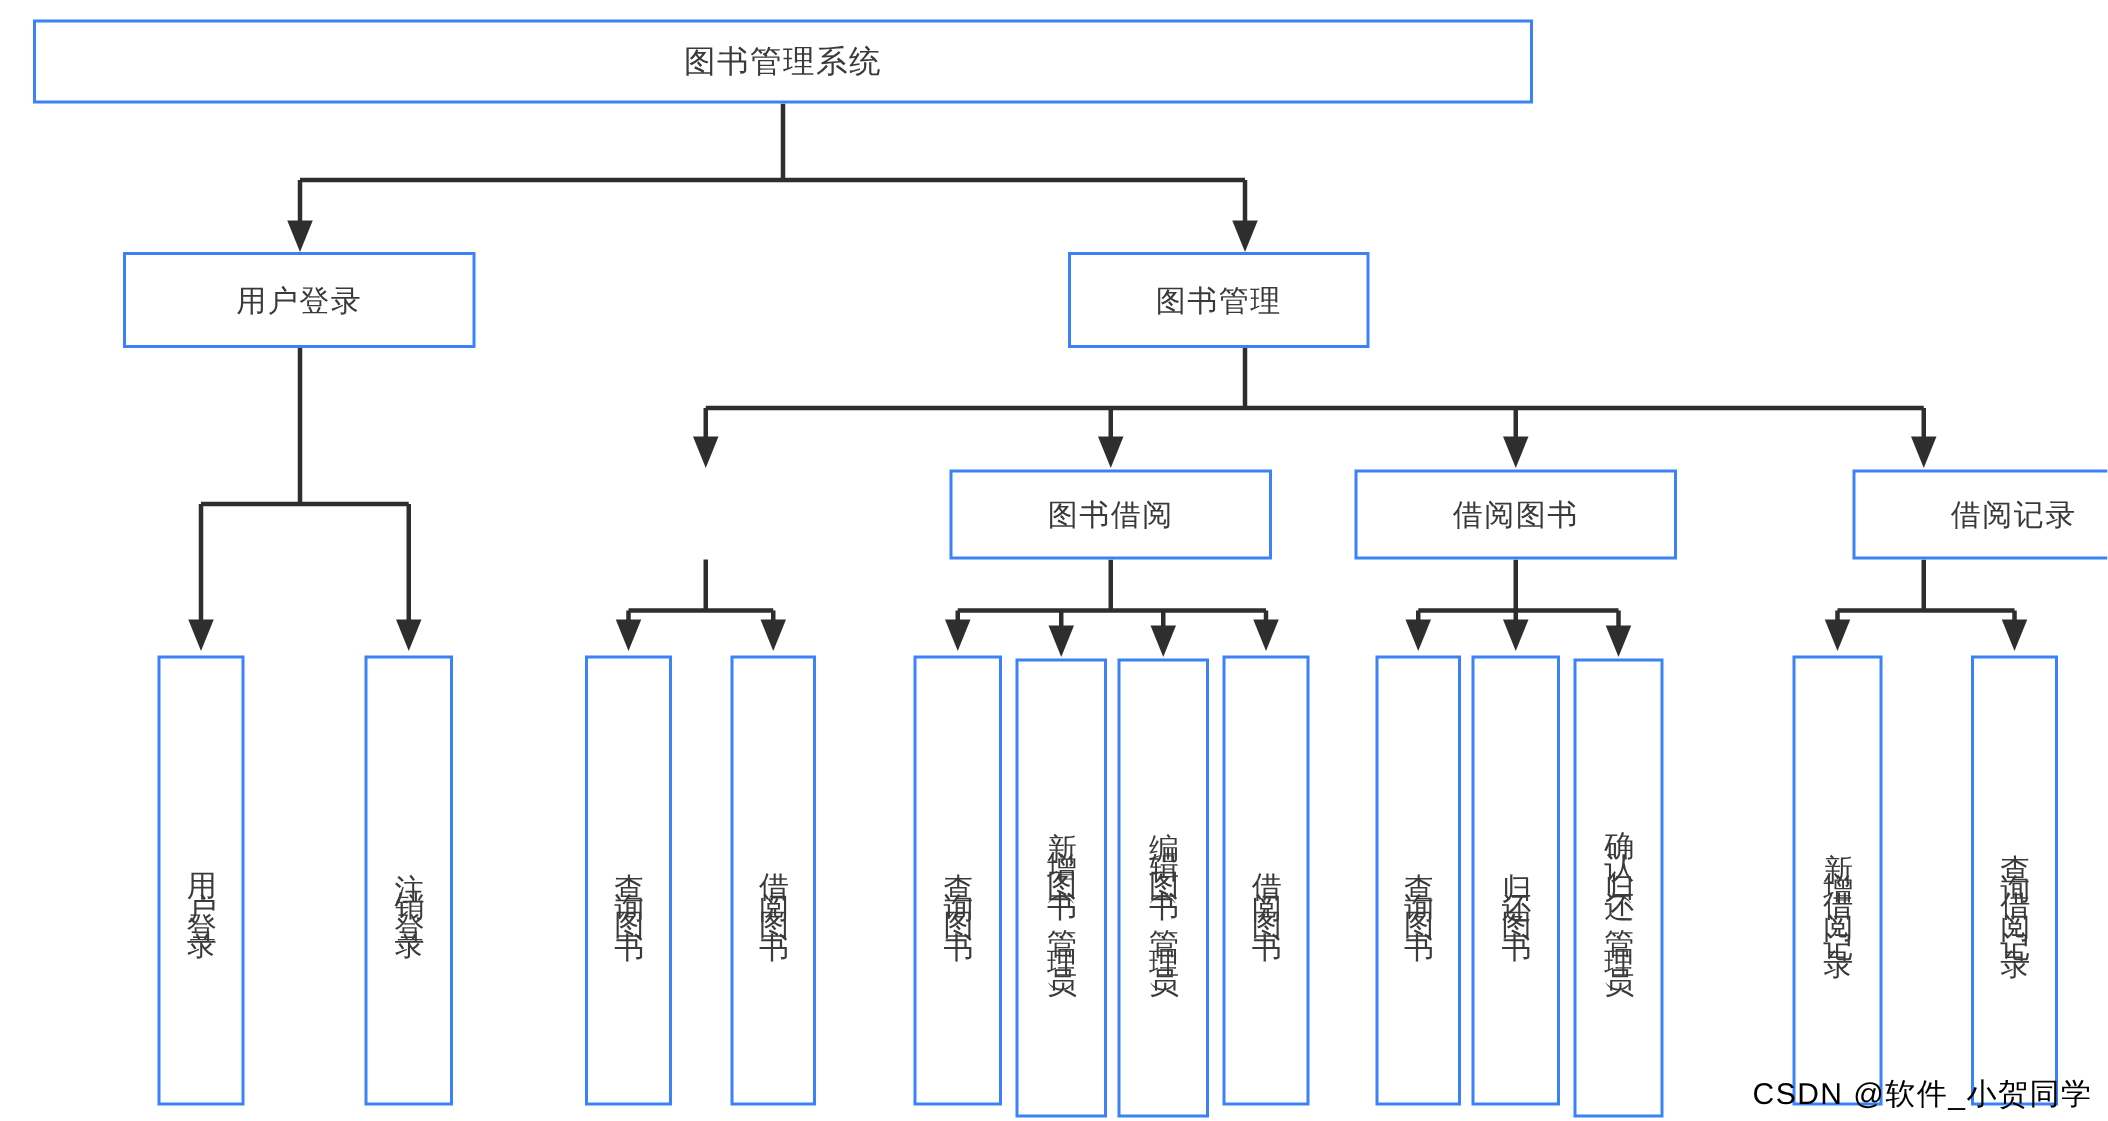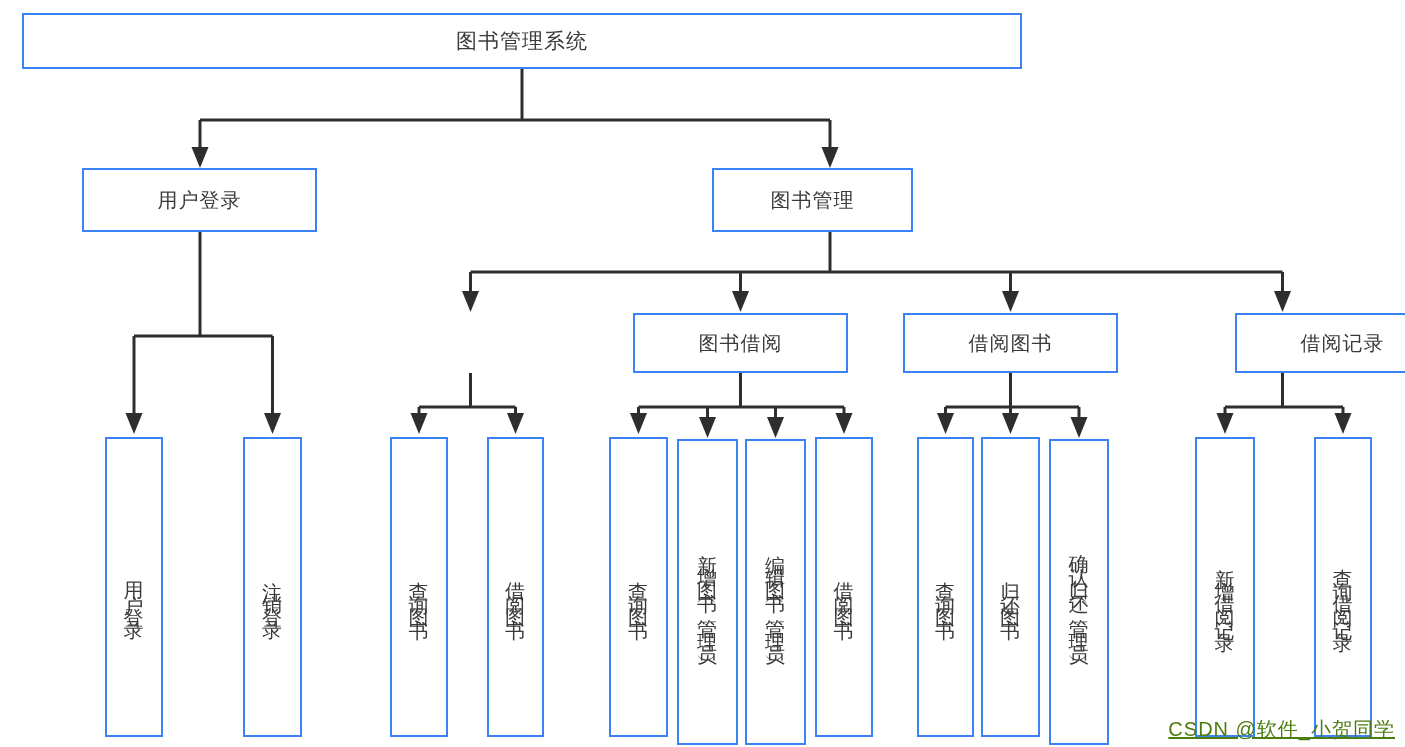--- a/index.html
+++ b/index.html
@@ -129,15 +129,15 @@
   <div class="box leaf" style="left:745px; top:439px; width:61px; height:306px">编辑图书（管理员）</div>
   <div class="box leaf" style="left:815px; top:437px; width:58px; height:300px">借阅图书</div>
 
   <div class="box leaf" style="left:917px; top:437px; width:57px; height:300px">查询图书</div>
   <div class="box leaf" style="left:981px; top:437px; width:59px; height:300px">归还图书</div>
   <div class="box leaf" style="left:1049px; top:439px; width:60px; height:306px">确认归还（管理员）</div>
 
   <div class="box leaf" style="left:1195px; top:437px; width:60px; height:300px">新增借阅记录</div>
   <div class="box leaf" style="left:1314px; top:437px; width:58px; height:300px">查询借阅记录</div>
 
-  <div class="watermark" style="color: #4d7c0f; text-decoration: underline;">CSDN @软件_小贺同学</div>
+  <div class="watermark" style="color: #000000;">CSDN @软件_小贺同学</div>
 
 </div>
 
 </body></html>

